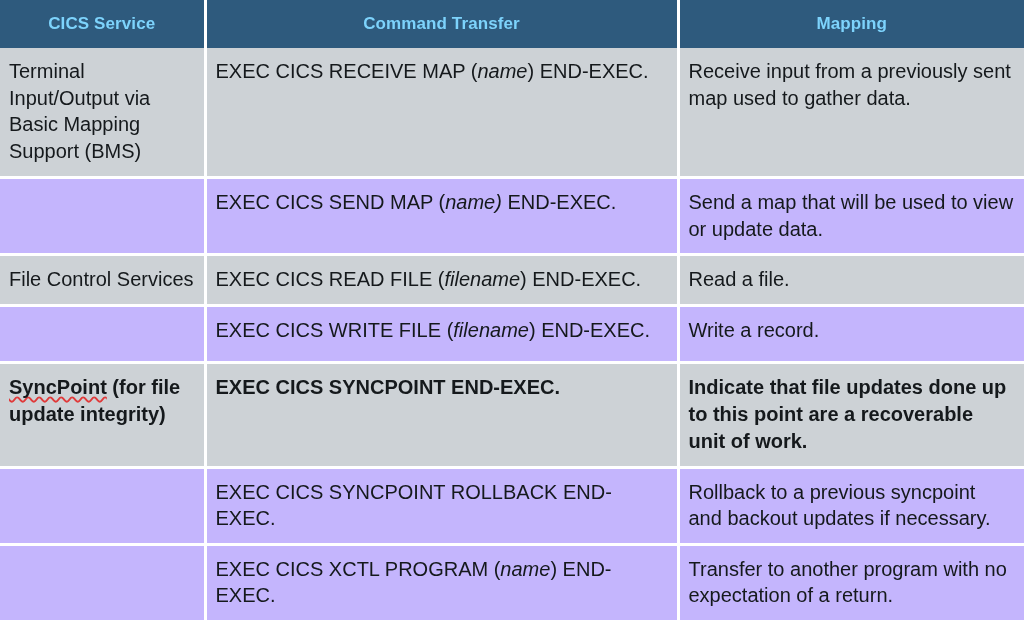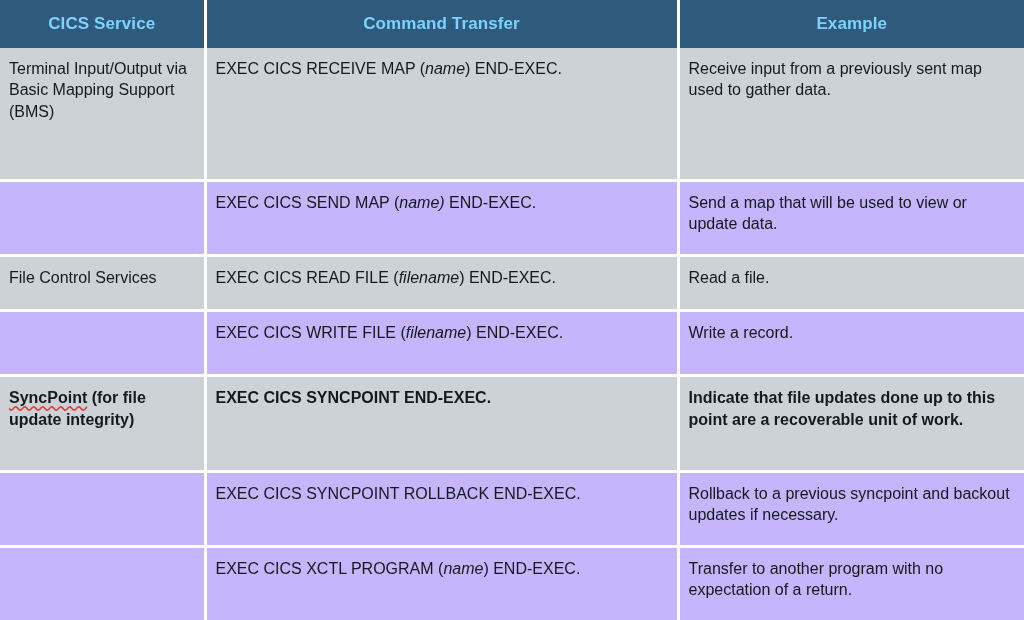--- a/index.html
+++ b/index.html
@@ -36,21 +36,21 @@
     border-right: 3px solid #ffffff;
     letter-spacing: 0.1px;
     vertical-align: middle;
   }
   thead th:last-child { border-right: none; }
 
   
   tbody td {
     vertical-align: top;
     padding: 10px 10px 10px 9px;
-    font-size: 16px;
+    font-size: 20px;
     line-height: 1.33;
     color: #15191c;
     border-right: 3px solid #ffffff;
     border-bottom: 3px solid #ffffff;
     word-wrap: break-word;
   }
   tbody td:last-child { border-right: none; }
   tbody tr:last-child td { border-bottom: none; }
 
   
@@ -85,21 +85,21 @@
   <colgroup>
     <col class="c-service">
     <col class="c-command">
     <col class="c-details">
   </colgroup>
 
   <thead>
     <tr>
       <th>CICS Service</th>
       <th>Command Transfer</th>
-      <th>Example</th>
+      <th>Mapping</th>
     </tr>
   </thead>
 
   <tbody id="table-body">
 
   <tr class="r0 band-dark">
         <td><span>Terminal Input/Output via Basic Mapping Support (BMS)</span></td>
         <td class="cmd"><span>EXEC CICS RECEIVE MAP (</span><span class="param">name</span><span>) END-EXEC.</span></td>
         <td><span>Receive input from a previously sent map used to gather data.</span></td>
       </tr>

